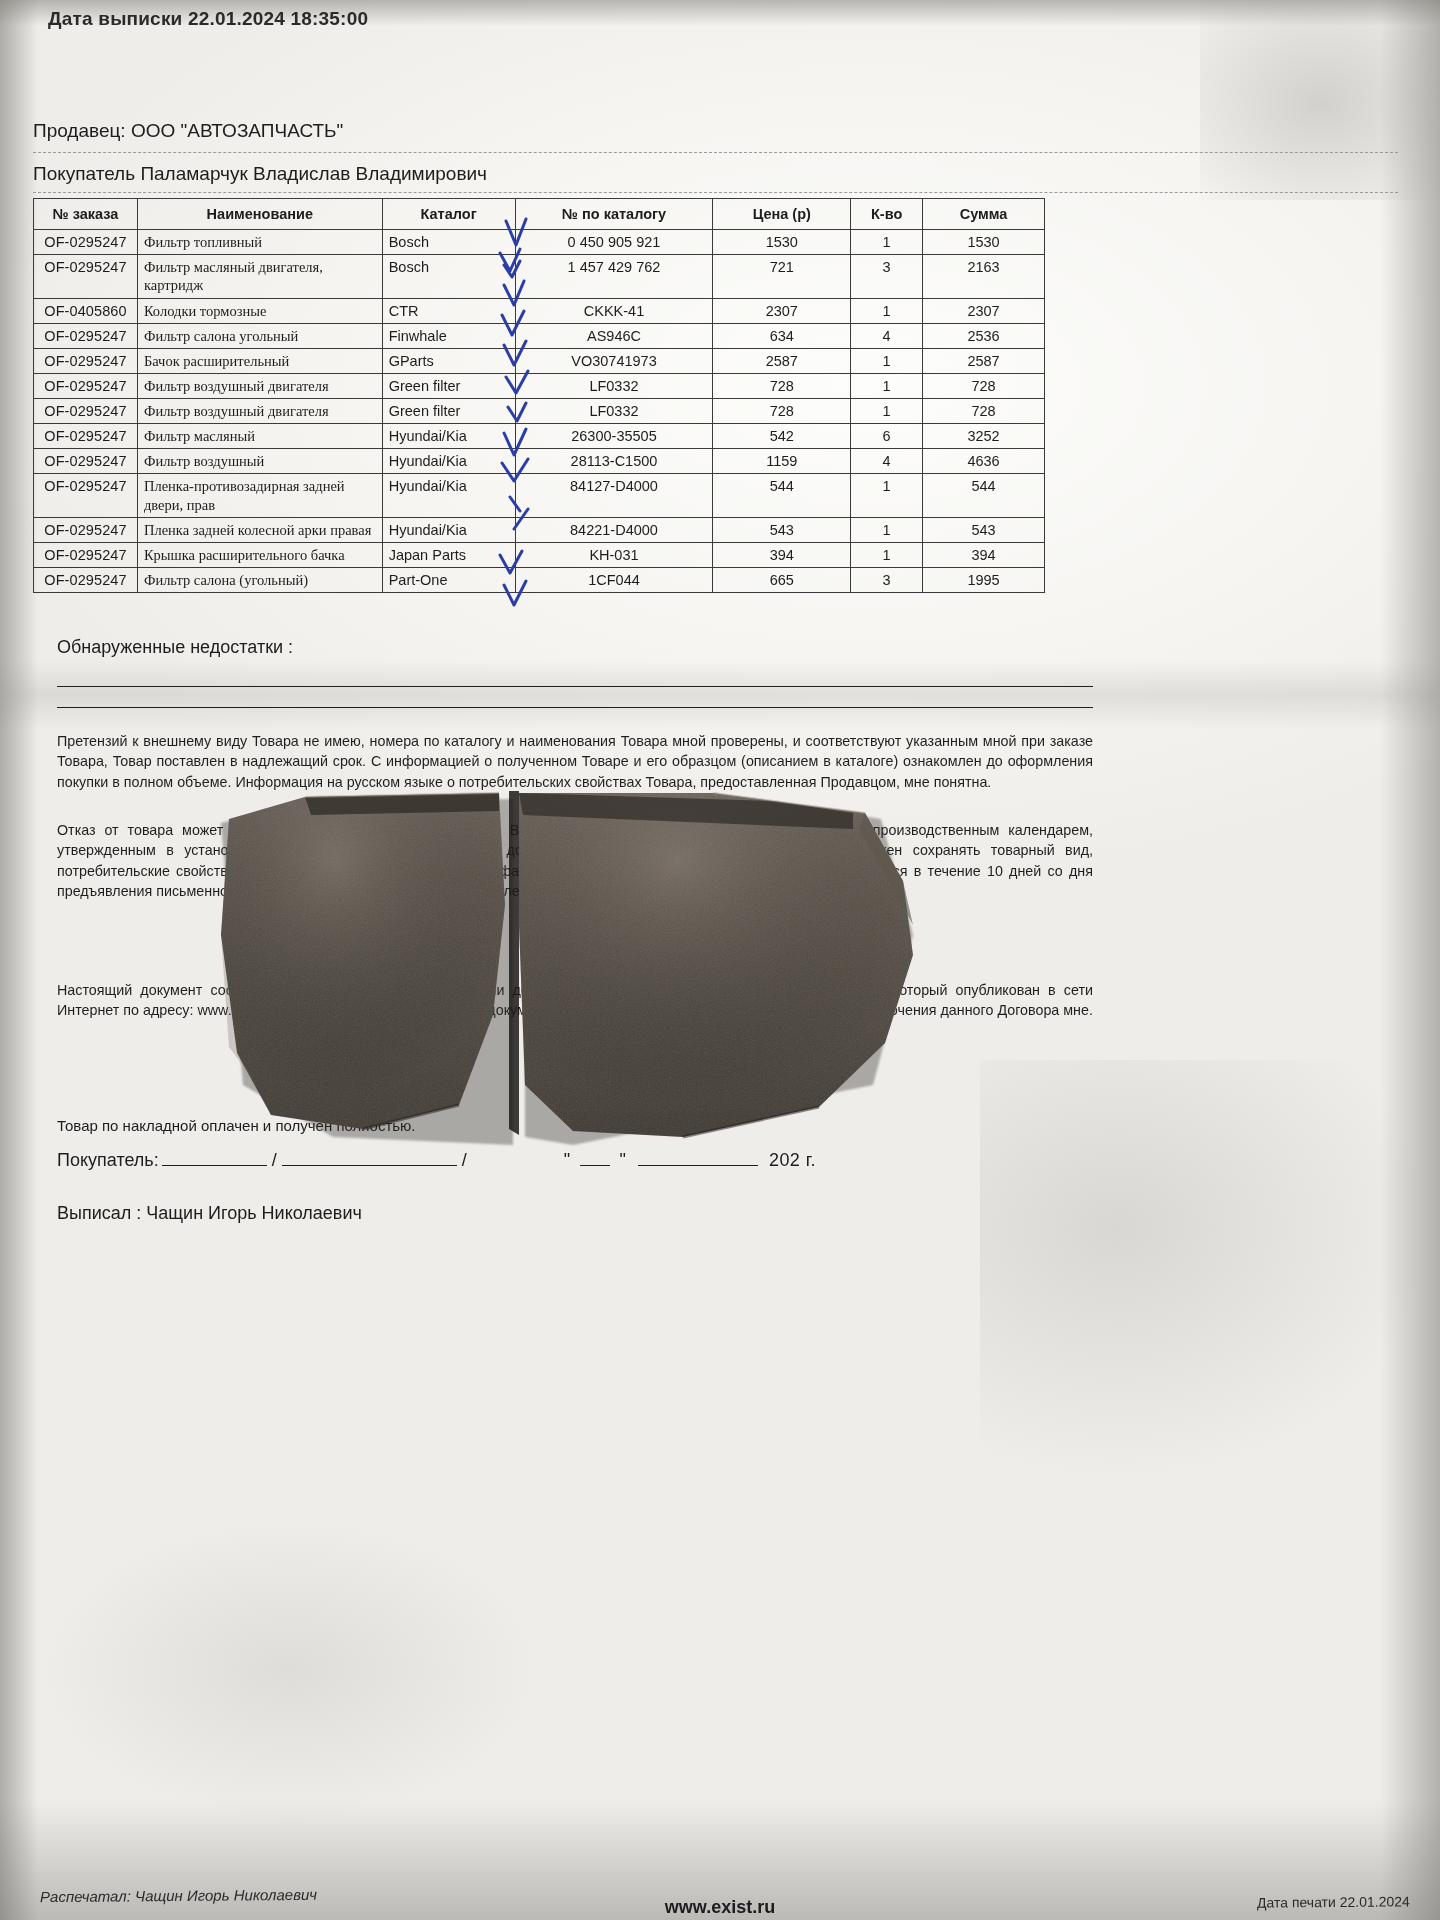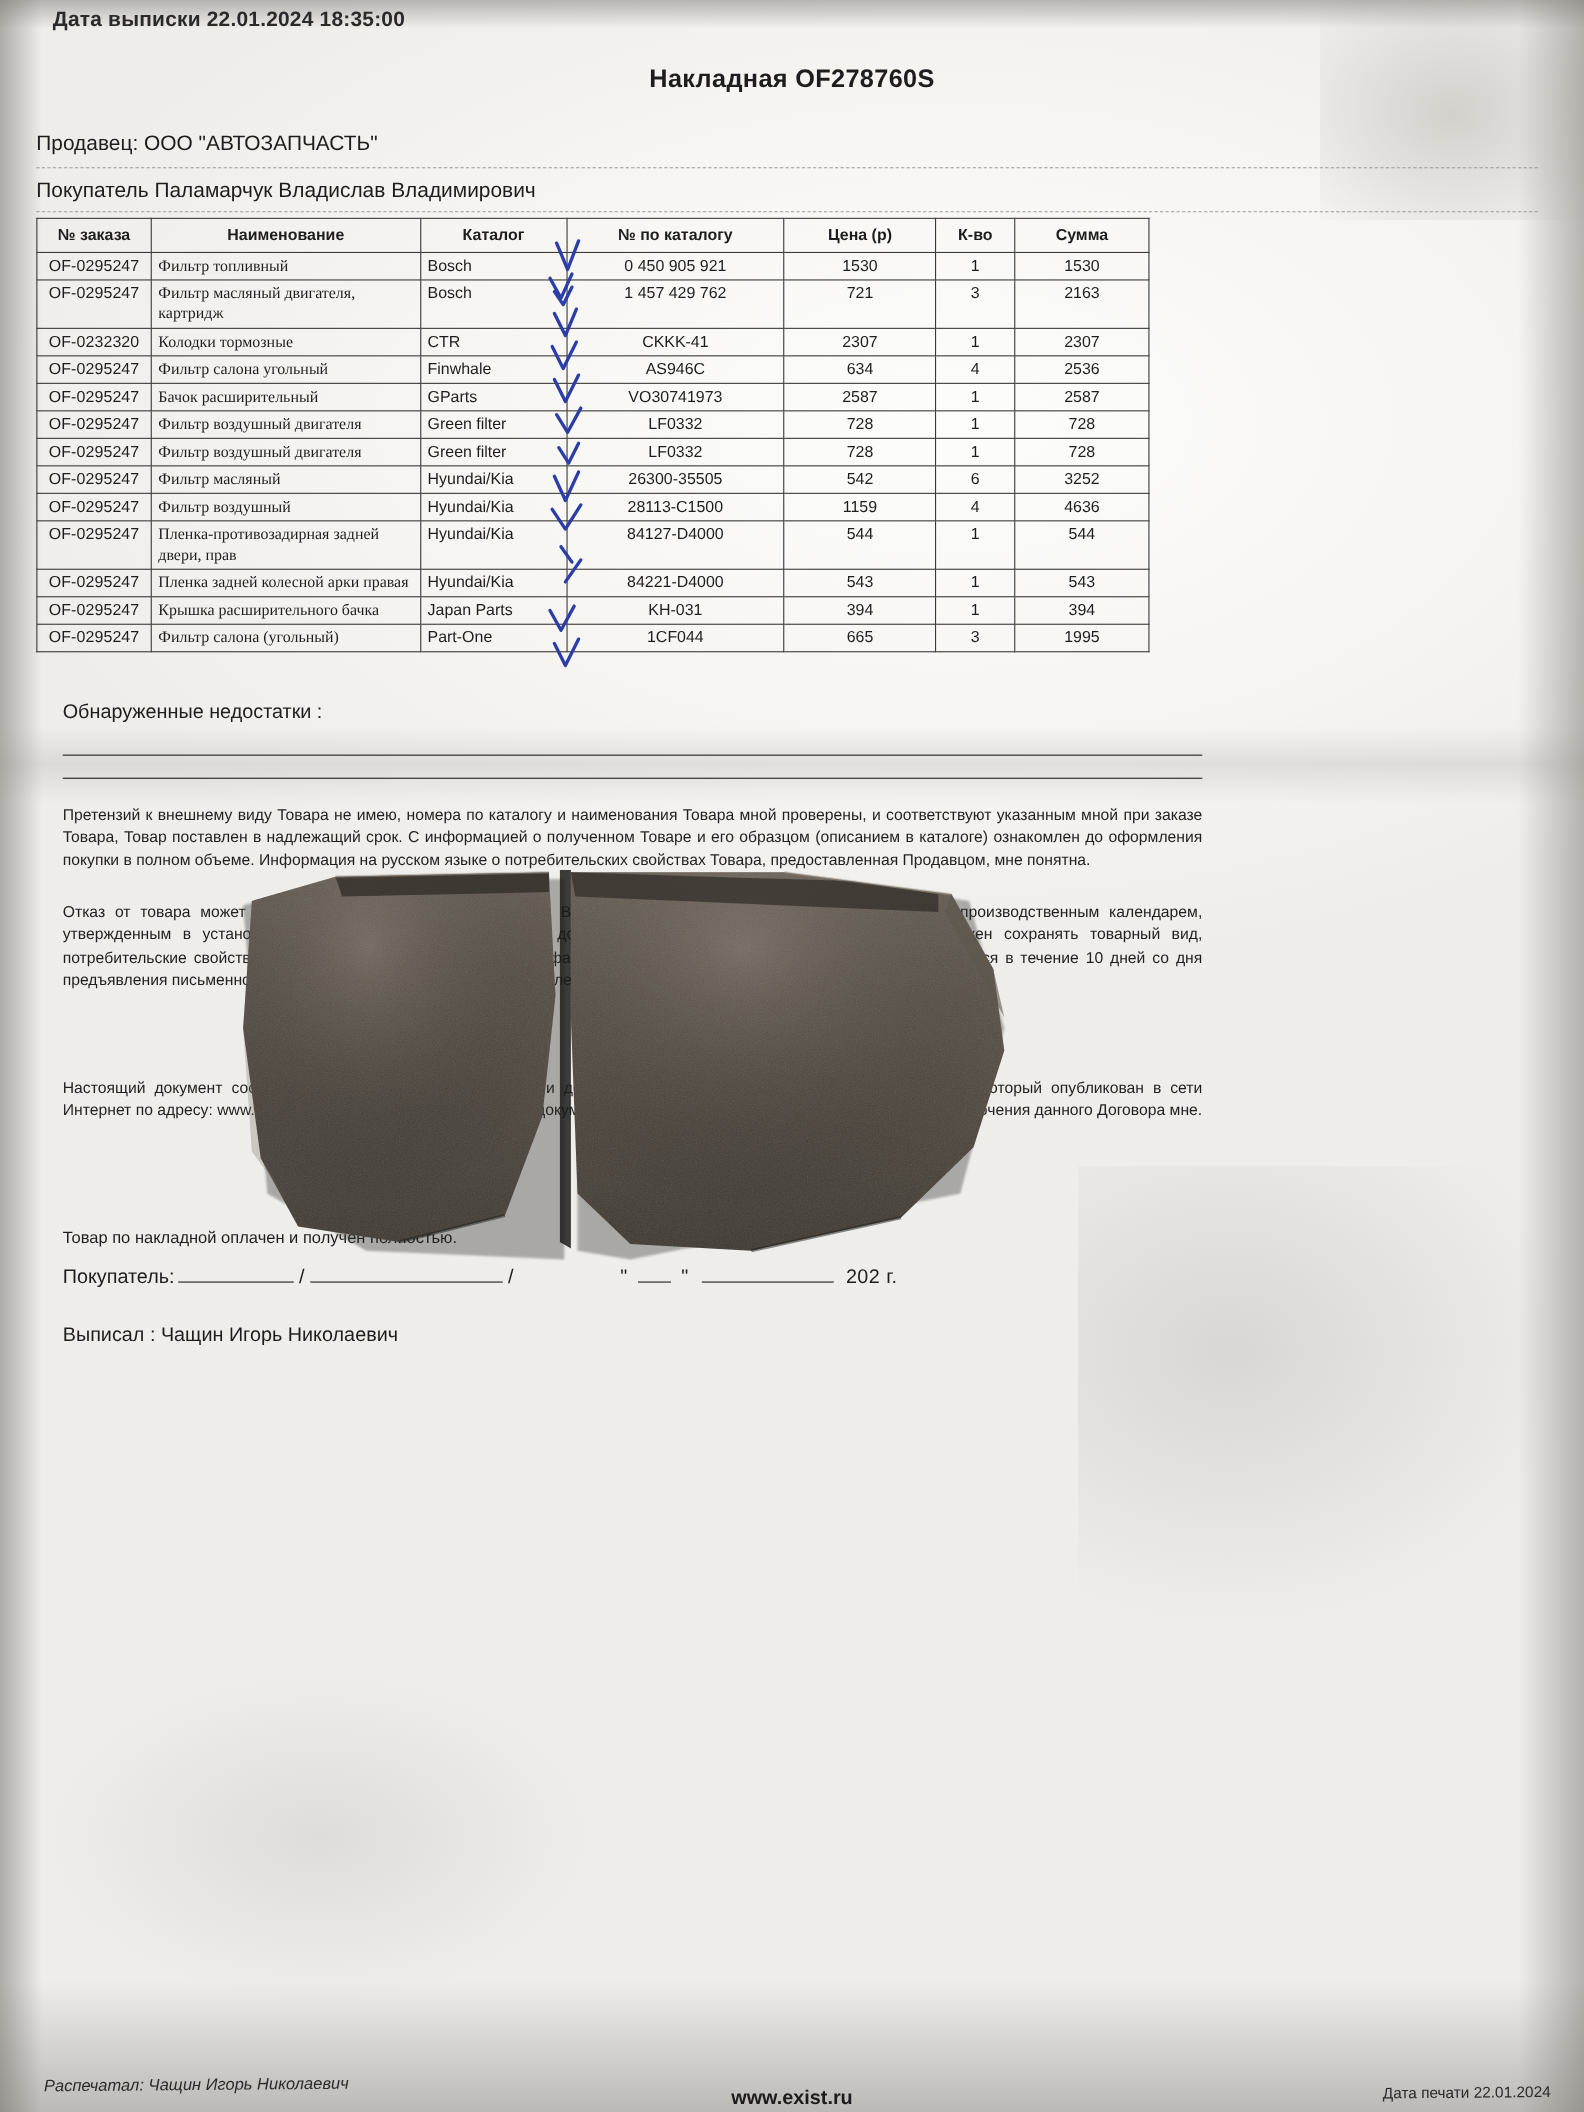--- a/index.html
+++ b/index.html
@@ -292,21 +292,20 @@
   <div class="shade bottom-edge"></div>
   <div class="shade fold1"></div>
   <div class="shade fold2"></div>
   <div class="shade corner-tr"></div>
   <div class="shade blob-bl"></div>
 
   <div id="content">
 
     <div class="date-line">Дата выписки 22.01.2024 18:35:00</div>
 
-    <div class="doc-title">Накладная OF278760S</div>
 
     <div class="dashrule r1"></div>
     <div class="seller">Продавец: ООО "АВТОЗАПЧАСТЬ"</div>
     <div class="dashrule r2"></div>
     <div class="buyer">Покупатель Паламарчук Владислав Владимирович</div>
 
     <table class="items">
       <colgroup>
         <col class="c-order">
           <col class="c-name">
@@ -340,21 +339,21 @@
         <tr>
           <td class="order">OF-0295247</td>
           <td class="name">Фильтр масляный двигателя, картридж</td>
           <td class="cat">Bosch</td>
           <td class="code">1 457 429 762</td>
           <td class="price">721</td>
           <td class="qty">3</td>
           <td class="sum">2163</td>
         </tr>
         <tr>
-          <td class="order">OF-0232320</td>
+          <td class="order">OF-0405860</td>
           <td class="name">Колодки тормозные</td>
           <td class="cat">CTR</td>
           <td class="code">CKKK-41</td>
           <td class="price">2307</td>
           <td class="qty">1</td>
           <td class="sum">2307</td>
         </tr>
         <tr>
           <td class="order">OF-0295247</td>
           <td class="name">Фильтр салона угольный</td>

